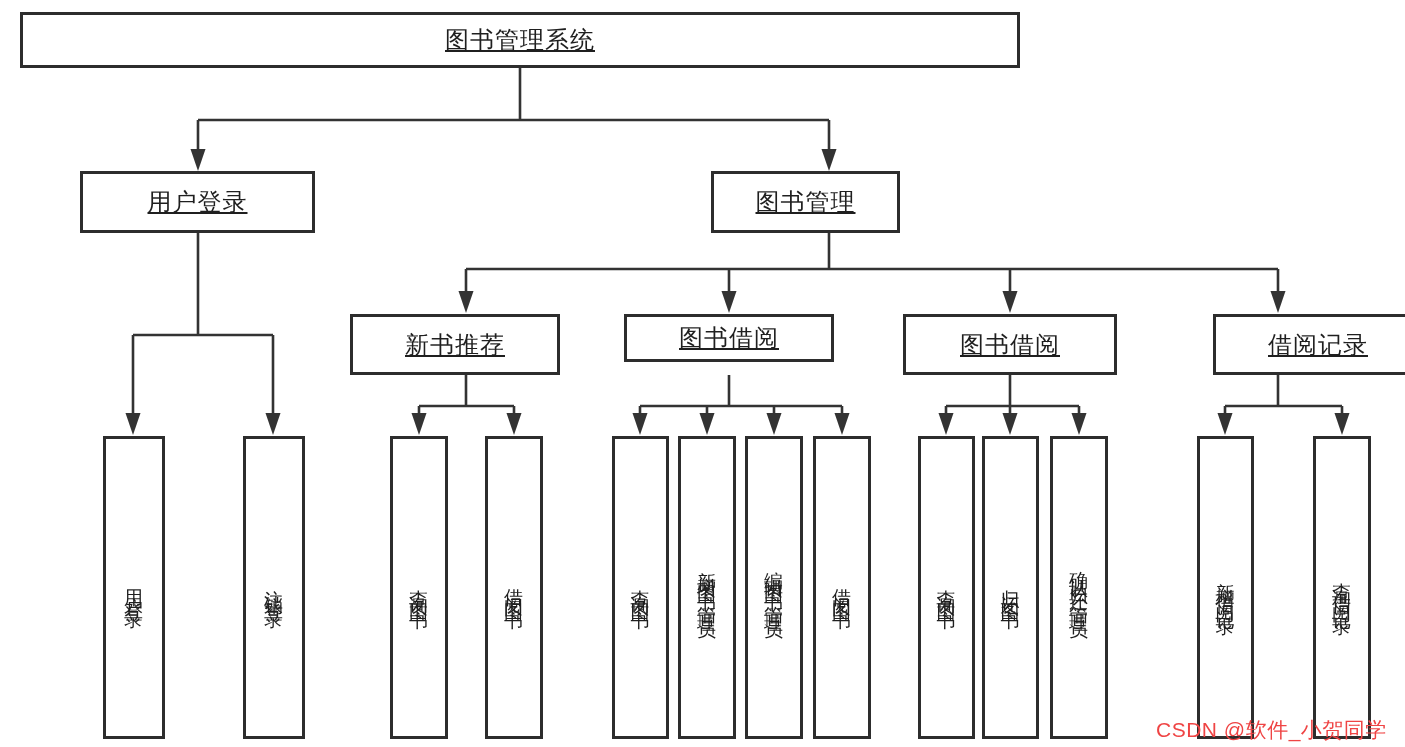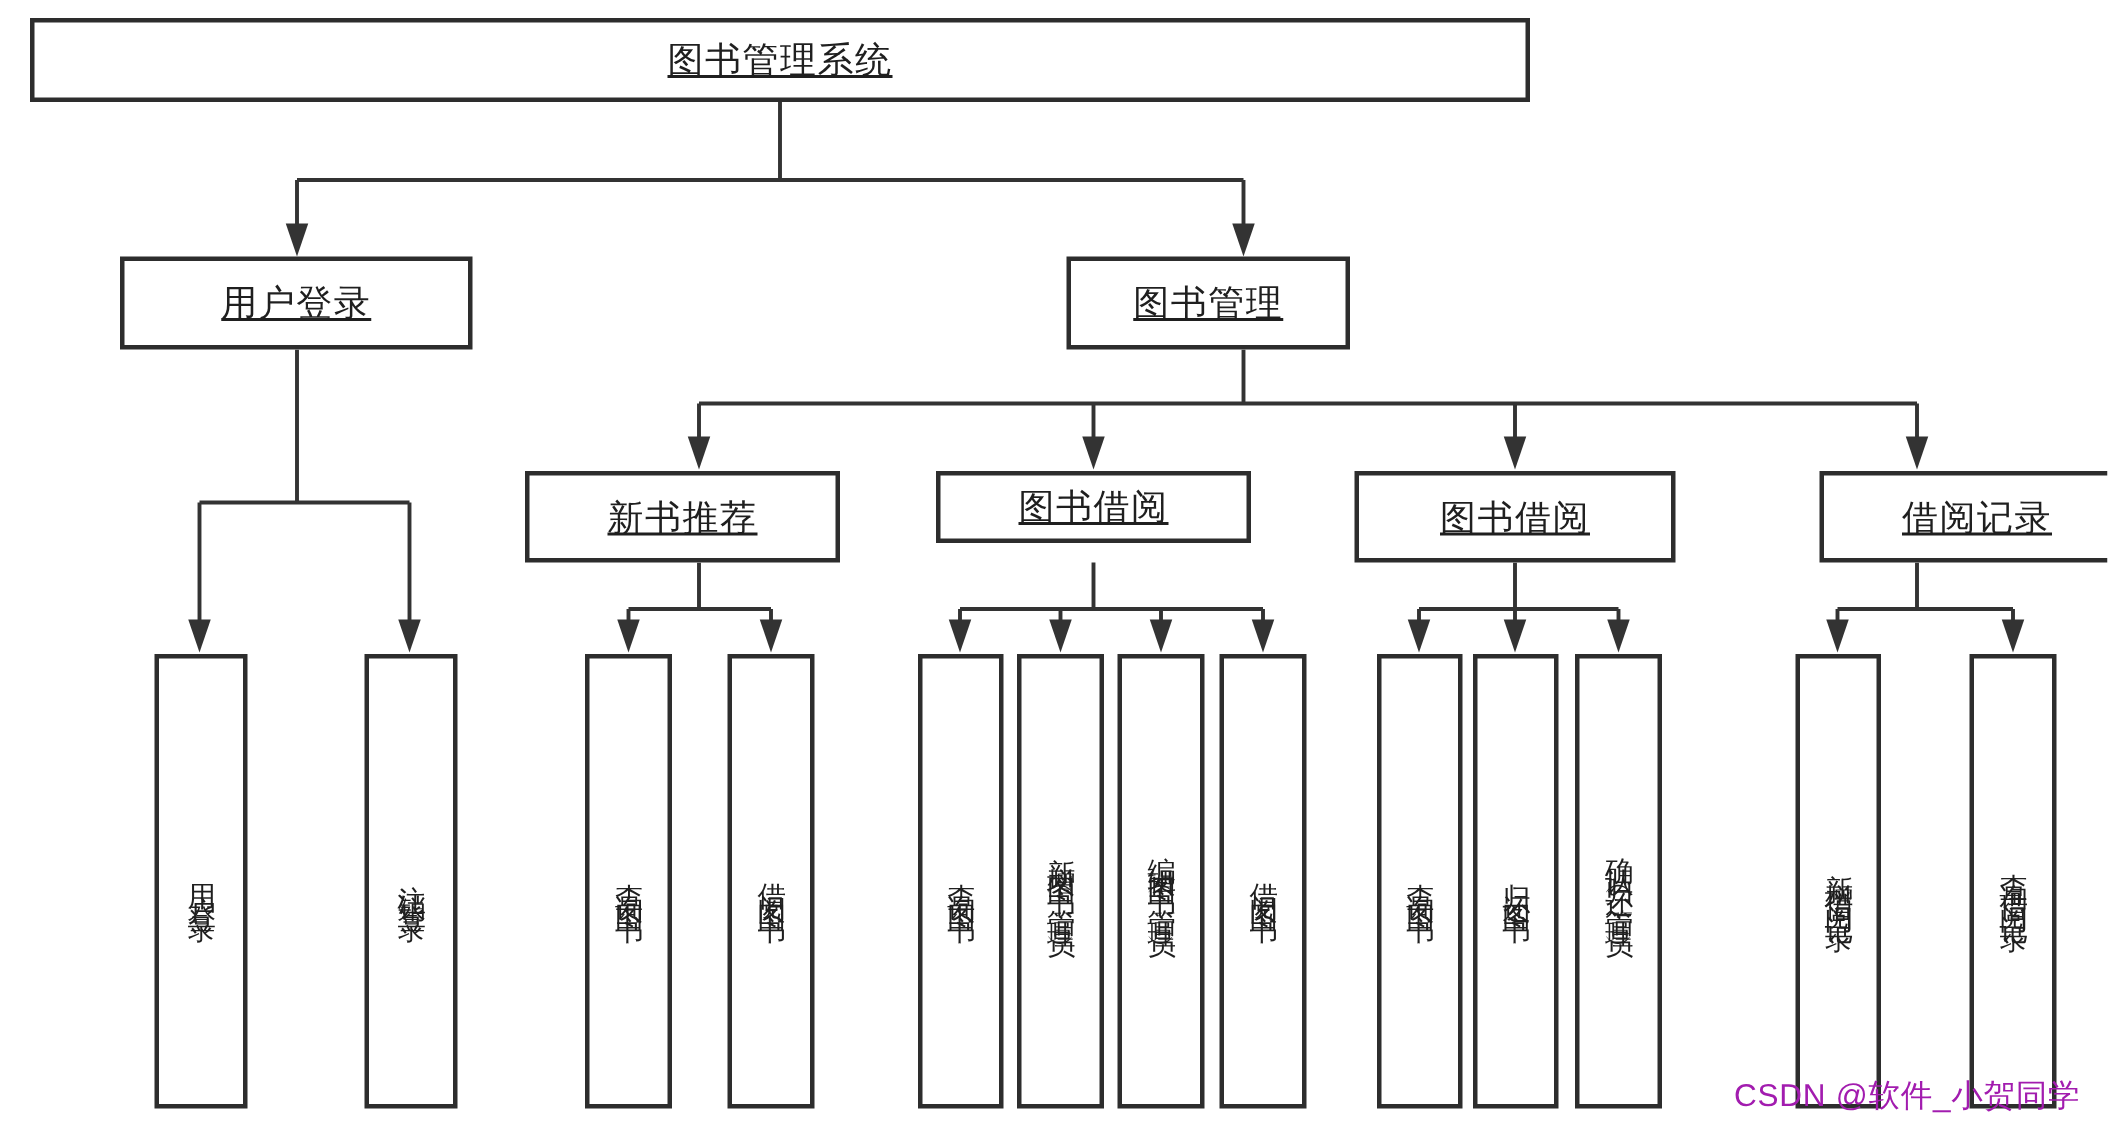--- a/index.html
+++ b/index.html
@@ -32,21 +32,21 @@
     text-orientation:mixed;
     font-size:19px;
     letter-spacing:7px;
     line-height:1;
   }
   .watermark{
     position:absolute;
     left:1156px;top:716px;
     width:249px;
     font-size:21px;
-    color:#a21caf;
+    color:#ef4444;
     white-space:nowrap;
     letter-spacing:0.5px;
   }
 </style>
 </head>
 <body>
 
 <div class="canvas">
 
   <svg class="wires" viewBox="0 0 1405 747" xmlns="http://www.w3.org/2000/svg">

